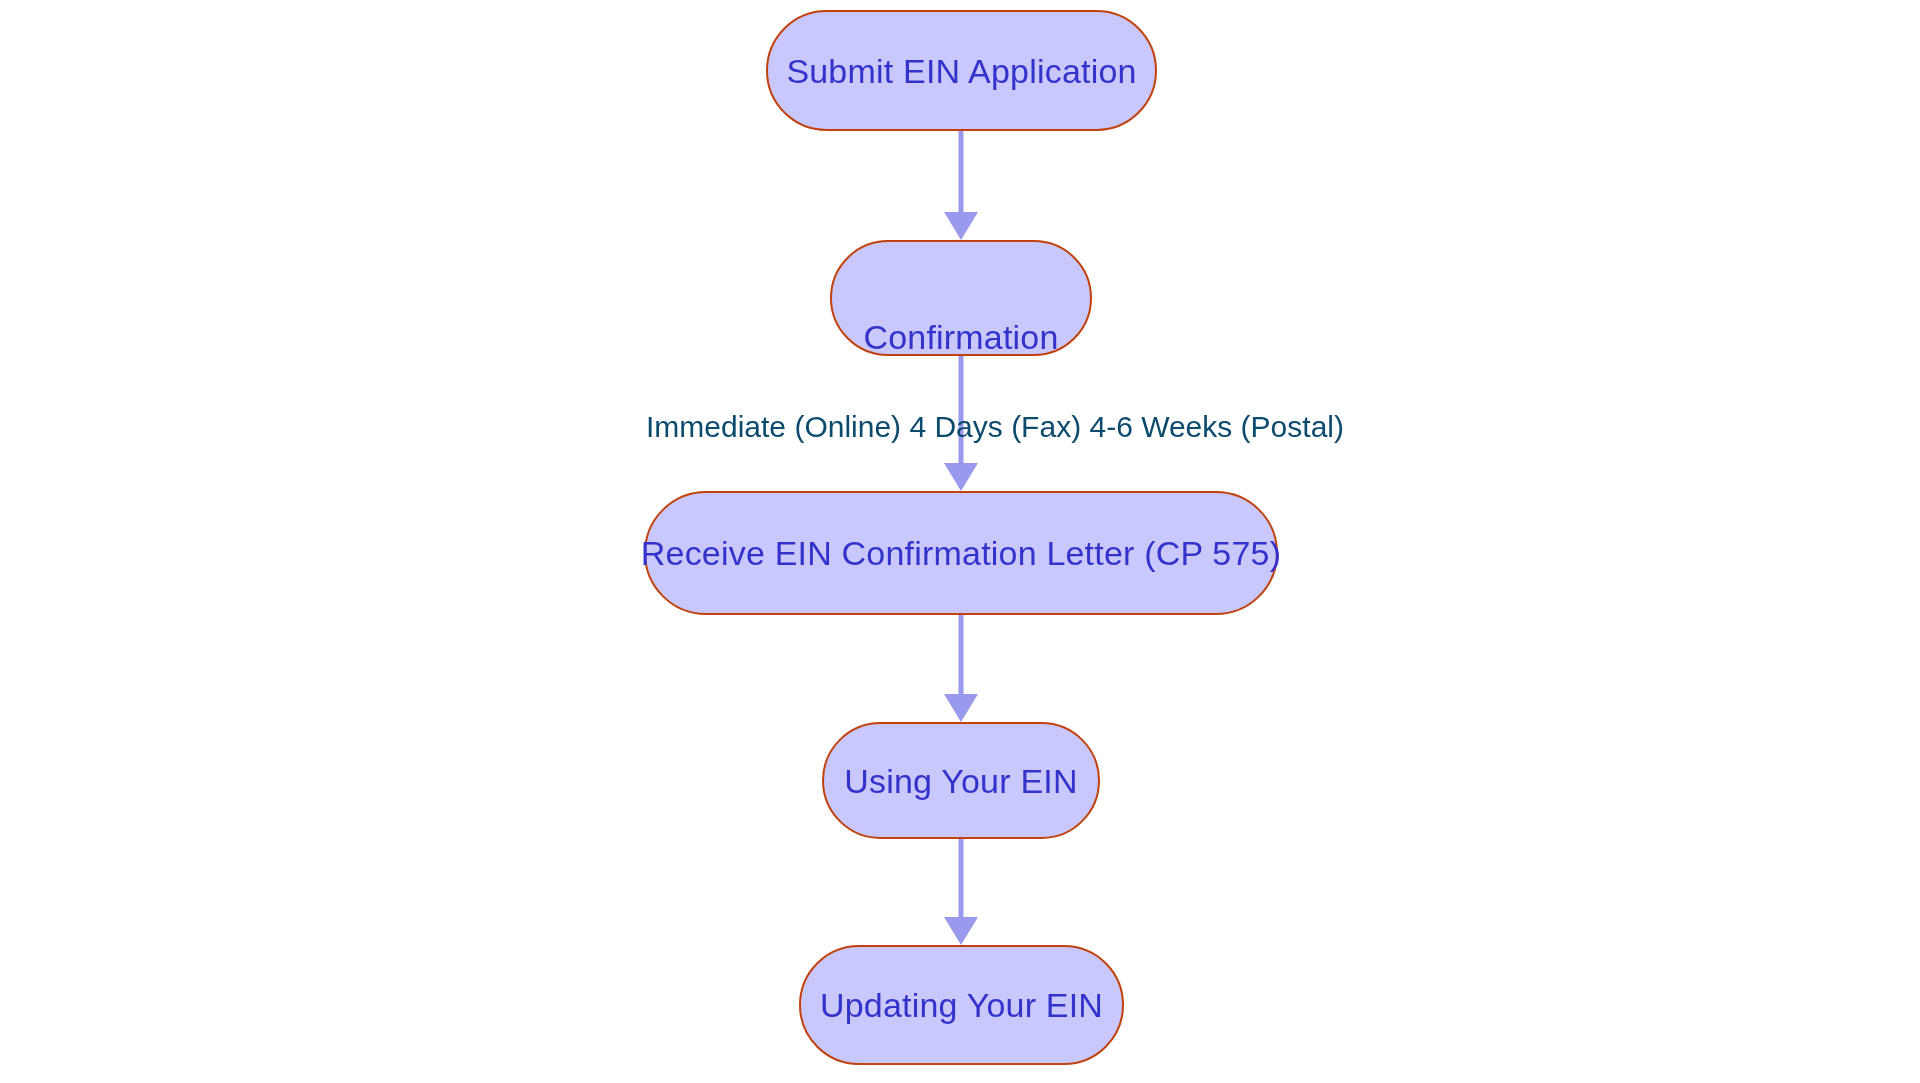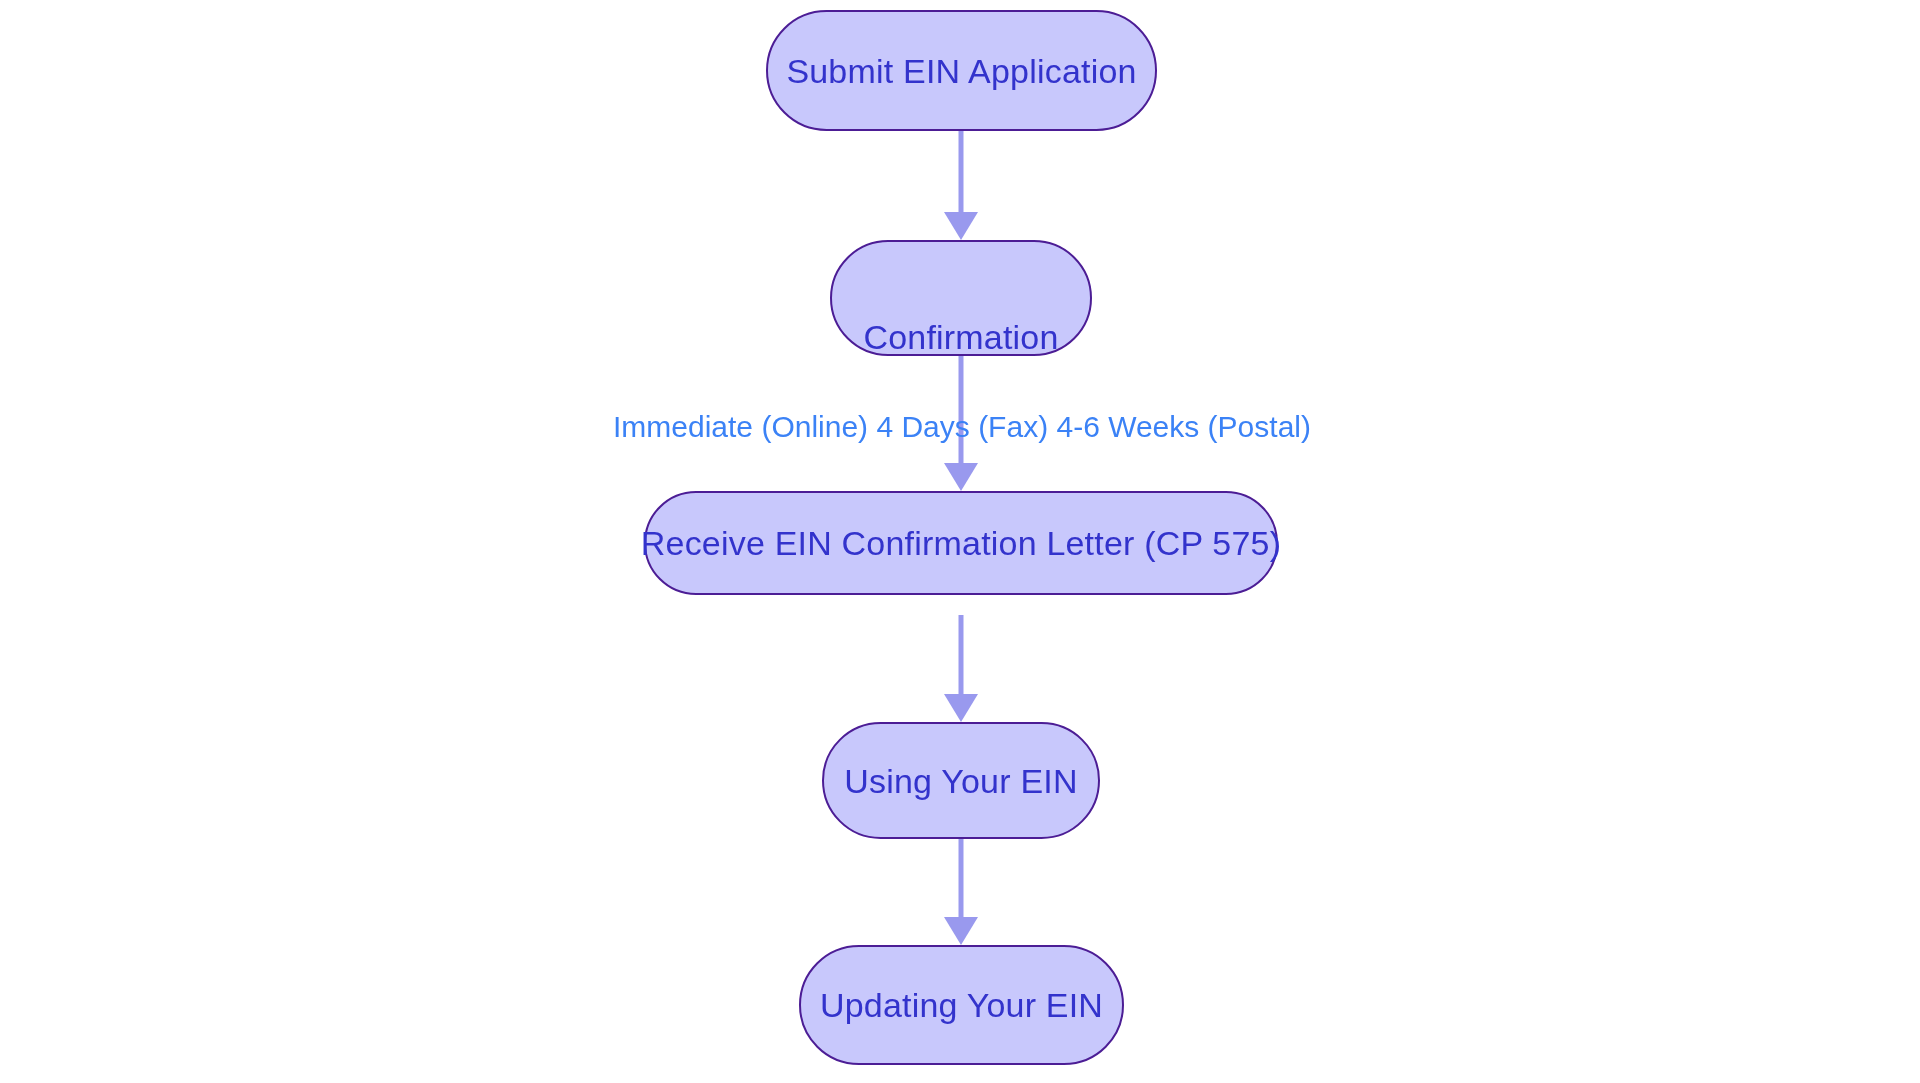--- a/index.html
+++ b/index.html
@@ -23,21 +23,21 @@
   }
 
   
   .node {
     position: absolute;
     box-sizing: border-box;
     display: flex;
     align-items: center;
     justify-content: center;
     background: #c8c8fc;
-    border: 2px solid #4c1d95;
+    border: 2px solid #c2410c;
     border-radius: 9999px;
     color: #3333cc;
     font-size: 34px;
     font-weight: 400;
     letter-spacing: 0.2px;
     white-space: nowrap;
     text-align: center;
     z-index: 2;
   }
 
@@ -48,21 +48,21 @@
   }
 
   
   #node-submit-ein-application {
     left: 766px;  top: 10px;   width: 391px;  height: 121px;
   }
   #node-confirmation {
     left: 830px;  top: 240px;  width: 262px;  height: 116px; align-items: flex-end;
   }
   #node-receive-ein-confirmation-letter {
-    left: 644px;  top: 491px;  width: 634px;  height: 104px;
+    left: 644px;  top: 491px;  width: 634px;  height: 124px;
   }
   #node-using-your-ein {
     left: 822px;  top: 722px;  width: 278px;  height: 117px;
   }
   #node-updating-your-ein {
     left: 799px;  top: 945px;  width: 325px;  height: 120px;
   }
 
   
   .connector {
@@ -80,26 +80,27 @@
     stroke-width: 5;
     fill: none;
   }
   .conn-head {
     fill: #9999ee;
   }
 
   
   .edge-label {
     position: absolute;
-    color: #3b82f6;
+    color: #0c4a6e;
     font-size: 30px;
     line-height: 1;
     white-space: nowrap;
     background: transparent;
     z-index: 3;
+    margin-left: 33px;
   }
   #edge-label-timing {
     left: 612px;
     top: 412px;
     width: 700px;
     text-align: center;
   }
 </style>
 </head>
 <body>

